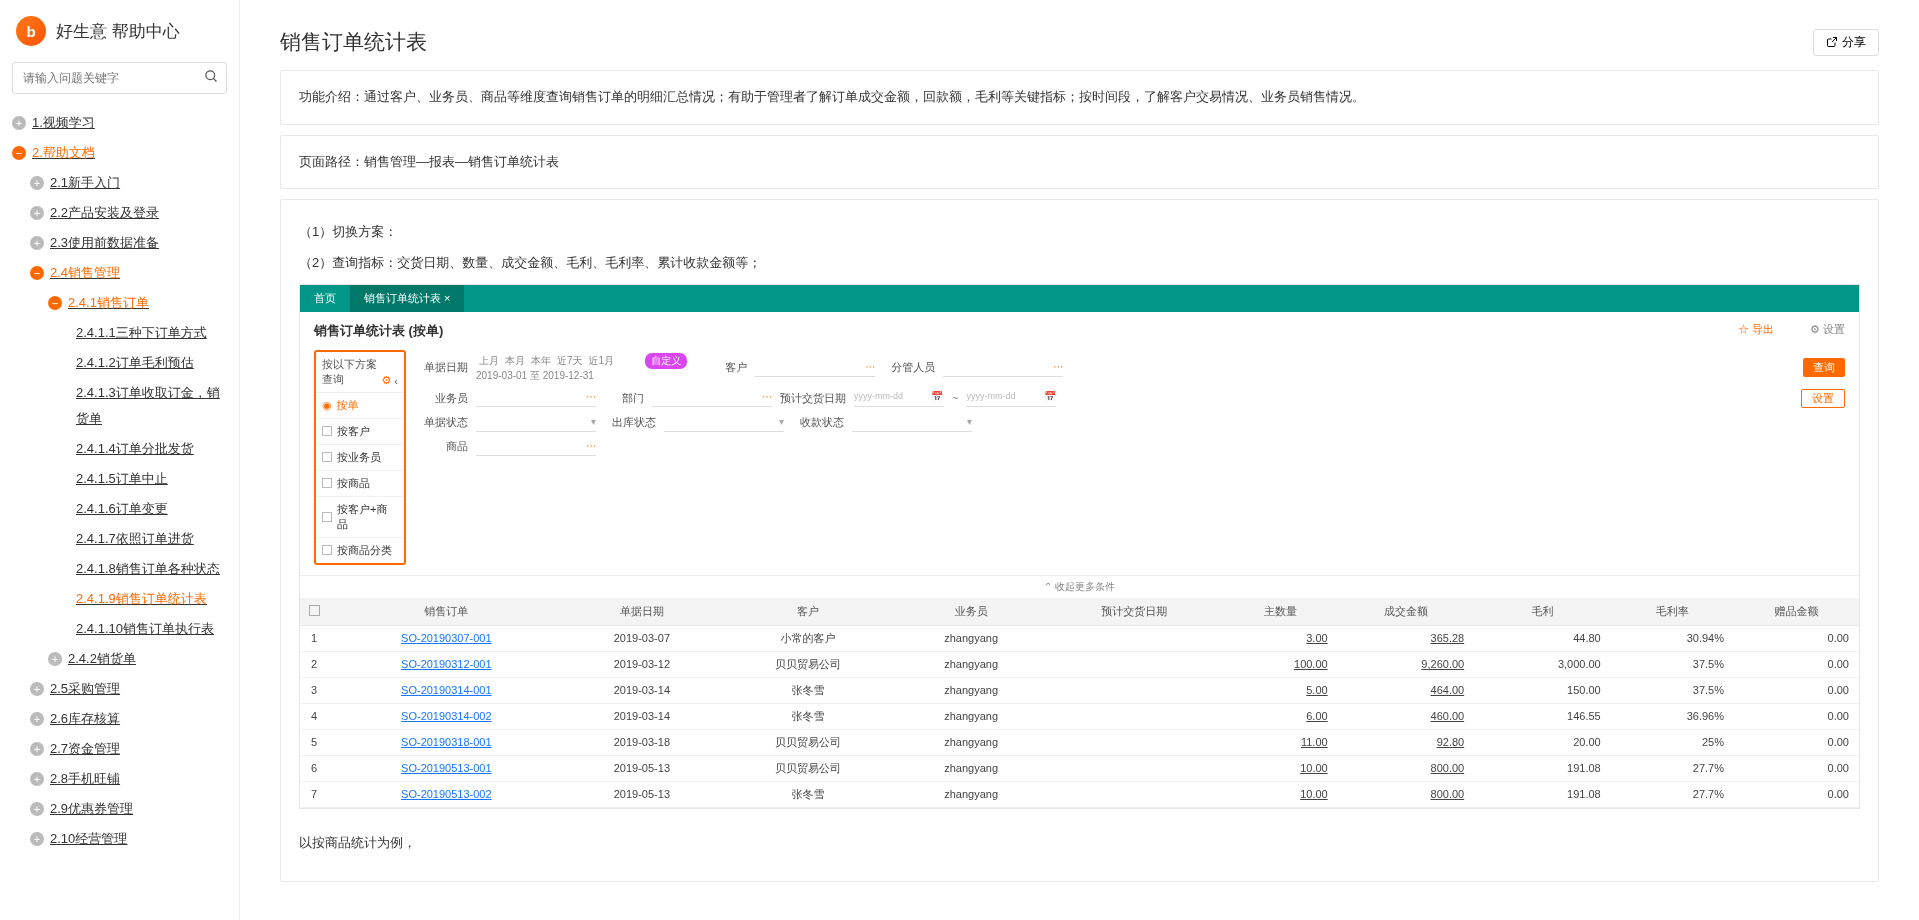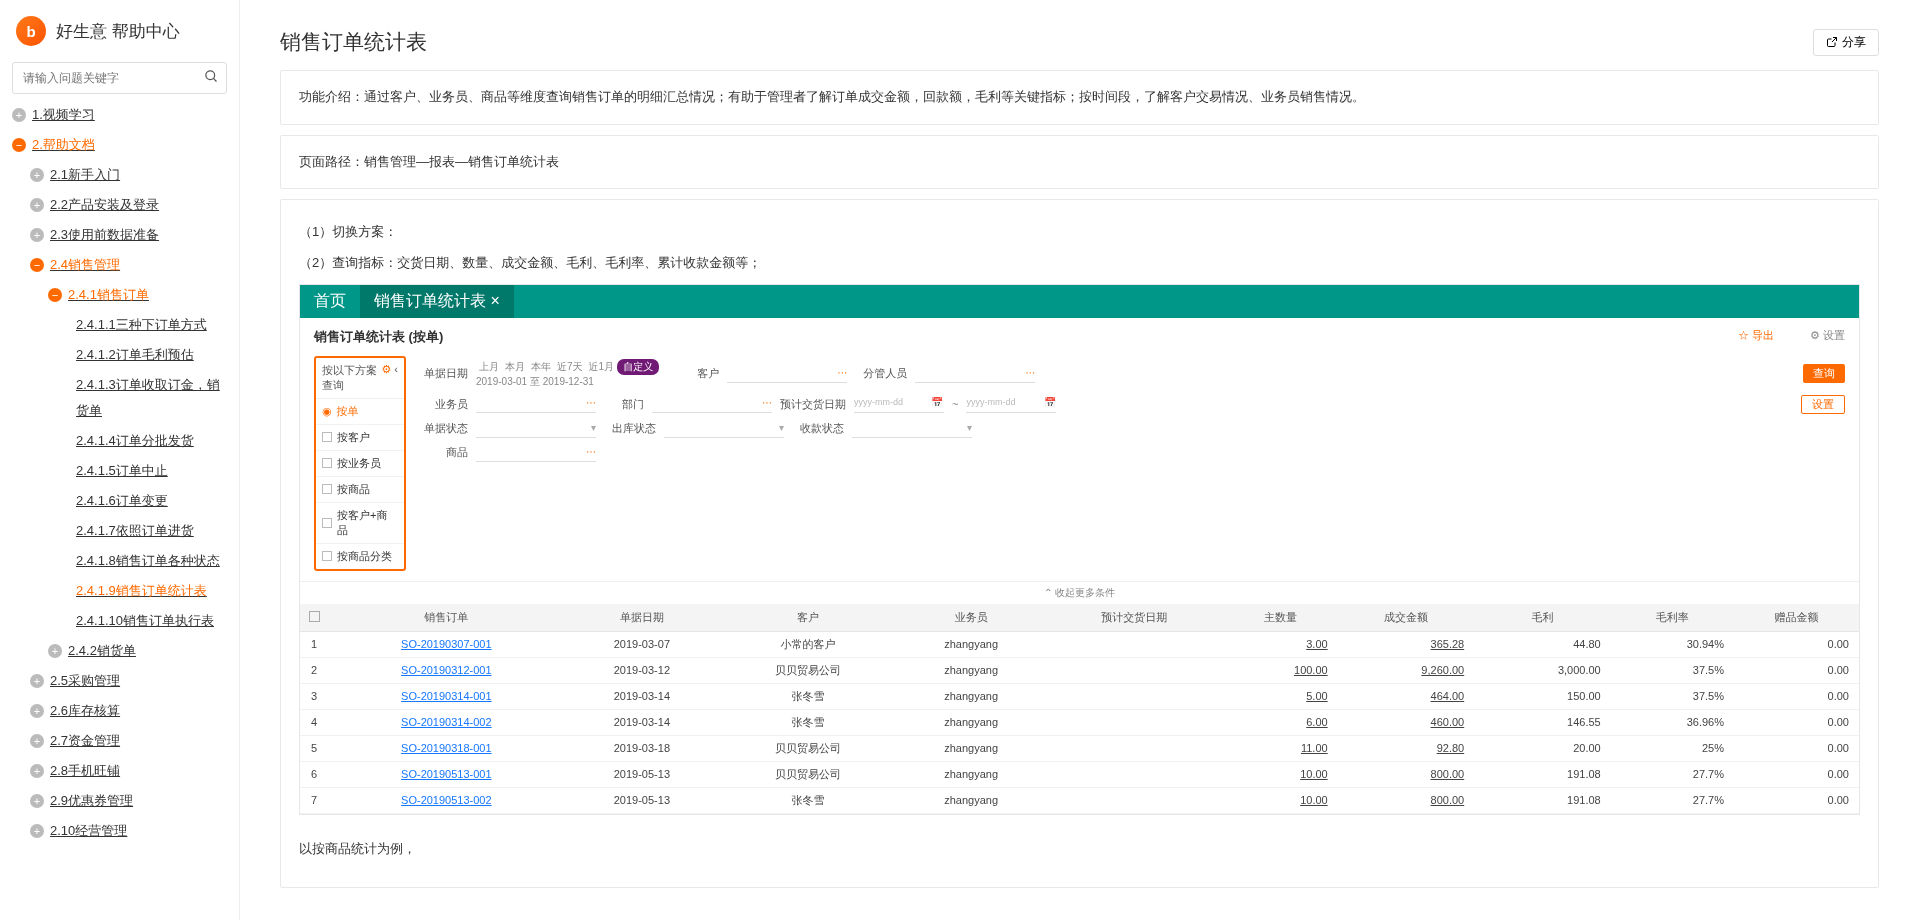--- a/index.html
+++ b/index.html
@@ -4,21 +4,21 @@
 <style>
 * { margin: 0; padding: 0; box-sizing: border-box; }
 body { font-family: "Microsoft YaHei", Arial, sans-serif; font-size: 13px; color: #333; background: #fff; }
 .app { display: flex; height: 100vh; }
 .sidebar { width: 240px; border-right: 1px solid #eee; overflow-y: auto; padding: 16px 12px; flex-shrink: 0; position: relative; }
 .sidebar::-webkit-scrollbar { width: 8px; }
 .sidebar::-webkit-scrollbar-thumb { background: #ccc; border-radius: 4px; }
 .logo-row { display: flex; align-items: center; gap: 10px; margin-bottom: 16px; padding-left: 4px; }
 .logo-circle { width: 30px; height: 30px; border-radius: 50%; background: linear-gradient(135deg,#ff7a1a,#ff5200); display: flex; align-items: center; justify-content: center; color: #fff; font-weight: bold; font-size: 15px; }
 .logo-text { font-size: 17px; font-weight: 500; }
-.search-wrap { position: relative; margin-bottom: 6px; }
+.search-wrap { position: relative; margin-bottom: 14px; }
 .search-input { width: 100%; height: 32px; border: 1px solid #ddd; border-radius: 3px; padding: 0 32px 0 10px; font-size: 12px; outline: none; }
 .search-icon-btn { position: absolute; right: 8px; top: 7px; color: #555; font-size: 15px; }
 .nav { list-style: none; text-decoration: underline; }
 .nav li { line-height: 26px; font-size: 13px; }
 .nav .lvl0 { font-weight: 500; padding: 2px 0; }
 .nav .lvl1 { padding: 2px 0 2px 18px; }
 .nav .lvl2 { padding: 2px 0 2px 36px; }
 .nav .lvl3 { padding: 2px 0 2px 64px; font-size: 13px; }
 .nav .toggle { display: inline-flex; align-items: center; justify-content: center; width: 14px; height: 14px; border-radius: 50%; background: #bbb; color: #fff; font-size: 11px; margin-right: 6px; line-height: 14px; }
 .nav .toggle.open { background: #ff6a00; }
@@ -27,44 +27,44 @@
 .main { flex: 1; overflow-y: auto; padding: 28px 40px 40px; }
 .page-head { display: flex; align-items: center; justify-content: space-between; margin-bottom: 14px; }
 .page-title { font-size: 21px; font-weight: 500; }
 .share-btn { border: 1px solid #ddd; border-radius: 3px; padding: 4px 12px; font-size: 12px; display: flex; align-items: center; gap: 4px; cursor: pointer; background: #fff; }
 .card { border: 1px solid #e8e8e8; border-radius: 2px; padding: 14px 18px; margin-bottom: 10px; line-height: 1.9; font-size: 13px; }
 .card .label { font-weight: 500; }
 .steps-card { border: 1px solid #e8e8e8; border-radius: 2px; padding: 14px 18px 20px; }
 .steps-card p { margin: 6px 0; line-height: 1.9; }
 .shot { border: 1px solid #e6e6e6; margin: 8px 0 22px; background: #fff; }
 .shot-tabs { background: #009688; display: flex; }
-.shot-tab { color: #fff; font-size: 16px; padding: 6px 14px; }
+.shot-tab { color: #fff; font-size: 11px; padding: 6px 14px; }
 .shot-tab.active { background: #00796b; }
 .shot-header { display: flex; justify-content: space-between; padding: 10px 14px 4px; }
 .shot-title { font-size: 13px; font-weight: 700; }
 .shot-actions { display: flex; gap: 16px; font-size: 11px; color: #ff6a00; }
 .shot-actions .gray { color: #888; margin-left: 20px; }
 .shot-body { display: flex; gap: 10px; padding: 6px 14px 10px; }
 .scheme-box { border: 2px solid #ff6a00; border-radius: 3px; width: 92px; font-size: 11px; flex-shrink: 0; }
-.scheme-head { padding: 5px 6px; border-bottom: 1px solid #eee; display: flex; align-items: flex-start; gap: 3px; color: #555; }
+.scheme-head { padding: 5px 6px; border-bottom: 1px solid #eee; display: flex; align-items: flex-end; gap: 3px; color: #555; }
 .scheme-head .gear { color: #ff6a00; }
 .scheme-item { padding: 5px 6px; border-bottom: 1px solid #f2f2f2; display: flex; align-items: center; gap: 5px; }
 .scheme-item.sel { color: #ff6a00; }
 .scheme-item:last-child { border-bottom: none; }
 .sq { width: 10px; height: 10px; border: 1px solid #bbb; display: inline-block; }
 .filter-grid { flex: 1; font-size: 11px; }
 .filter-row { display: flex; align-items: center; gap: 8px; padding: 3px 0; }
 .f-label { width: 52px; text-align: right; color: #555; }
 .f-field { border-bottom: 1px solid #ddd; min-width: 90px; height: 18px; flex: 0 0 auto; position: relative; }
 .f-field.wide { min-width: 120px; }
 .f-field .dd { position: absolute; right: 0; top: 2px; color: #ff6a00; font-size: 10px; }
 .f-field .dd.gray { color: #aaa; }
 .date-pills { display: flex; gap: 0; align-items: center; }
 .date-pill { font-size: 10px; color: #888; padding: 0 3px; }
-.date-pill.on { background: #701a75; color: #fff; border-radius: 7px; padding: 1px 6px; }
+.date-pill.on { background: #d946ef; color: #fff; border-radius: 7px; padding: 1px 6px; margin-left: 28px; }
 .date-text { font-size: 10px; color: #888; }
 .orange-btn { background: #ff6a00; color: #fff; font-size: 11px; padding: 2px 10px; border-radius: 2px; margin-left: auto; }
 .outline-btn { border: 1px solid #ff6a00; color: #ff6a00; font-size: 11px; padding: 1px 10px; border-radius: 2px; margin-left: auto; }
 .collapse-bar { text-align: center; font-size: 10px; color: #888; padding: 4px; border-top: 1px solid #eee; }
 .shot-table { width: 100%; border-collapse: collapse; font-size: 11px; }
 .shot-table th { background: #f4f4f4; padding: 6px 4px; font-weight: 500; color: #555; border-bottom: 1px solid #e6e6e6; }
 .shot-table td { padding: 5px 4px; text-align: center; border-bottom: 1px solid #f2f2f2; color: #444; }
 .shot-table td.num { text-align: right; padding-right: 10px; }
 .shot-table td.link { color: #1677ff; text-decoration: underline; }
 .shot-table td.ul { text-decoration: underline; }

